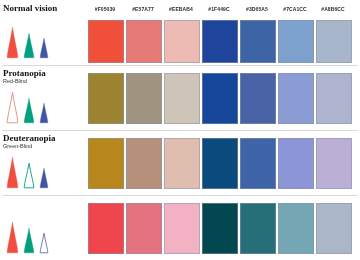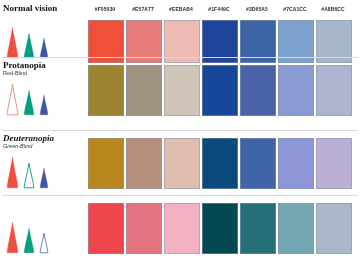--- a/index.html
+++ b/index.html
@@ -149,21 +149,21 @@
         <div class="swatches">
           <div class="swatch" style="left: 88px; width: 34px; top: 20px; height: 41px; background: rgb(240, 80, 57); border-color: rgba(140, 150, 170, 0.55);"></div>
           <div class="swatch" style="left: 126px; width: 34px; top: 20px; height: 41px; background: rgb(229, 122, 119); border-color: rgba(140, 150, 170, 0.55);"></div>
           <div class="swatch" style="left: 164px; width: 34px; top: 20px; height: 41px; background: rgb(238, 186, 180); border-color: rgba(140, 150, 170, 0.55);"></div>
           <div class="swatch" style="left: 202px; width: 34px; top: 20px; height: 41px; background: rgb(31, 68, 156); border-color: rgba(140, 150, 170, 0.55);"></div>
           <div class="swatch" style="left: 240px; width: 34px; top: 20px; height: 41px; background: rgb(61, 101, 165); border-color: rgba(140, 150, 170, 0.55);"></div>
           <div class="swatch" style="left: 278px; width: 34px; top: 20px; height: 41px; background: rgb(124, 161, 204); border-color: rgba(140, 150, 170, 0.55);"></div>
           <div class="swatch" style="left: 316px; width: 34px; top: 20px; height: 41px; background: rgb(168, 182, 204); border-color: rgba(140, 150, 170, 0.55);"></div>
         </div>
       </div>
-      <div class="row" style="top: 57px;">
+      <div class="row" style="top: 65px;">
         <div class="row-divider"></div>
         <div class="row-label-block">
           <div class="row-title">Protanopia</div>
           <div class="row-subtitle">Red-Blind</div>
         </div>
         <div class="tri-group">
           <div class="tri" style="left: 2px; width: 13px; height: 33px;">
             <svg width="13" height="33" viewBox="0 0 13 33" style="display: block;">
               <path d="M 6.5 1.2 C 8.32 13.86, 11.8 26.400000000000002, 11.8 31.8 L 1.2 31.8 C 1.2 26.400000000000002, 4.68 13.86, 6.5 1.2 Z" fill="#FFFFFF" stroke="#E08A7C" stroke-width="0.9"></path>
             </svg>
@@ -182,21 +182,21 @@
         <div class="swatches">
           <div class="swatch" style="left: 88px; width: 34px; top: 8px; height: 49px; background: rgb(156, 132, 50); border-color: rgba(140, 150, 170, 0.55);"></div>
           <div class="swatch" style="left: 126px; width: 34px; top: 8px; height: 49px; background: rgb(158, 148, 128); border-color: rgba(140, 150, 170, 0.55);"></div>
           <div class="swatch" style="left: 164px; width: 34px; top: 8px; height: 49px; background: rgb(206, 196, 184); border-color: rgba(140, 150, 170, 0.55);"></div>
           <div class="swatch" style="left: 202px; width: 34px; top: 8px; height: 49px; background: rgb(22, 71, 154); border-color: rgba(140, 150, 170, 0.55);"></div>
           <div class="swatch" style="left: 240px; width: 34px; top: 8px; height: 49px; background: rgb(74, 98, 166); border-color: rgba(140, 150, 170, 0.55);"></div>
           <div class="swatch" style="left: 278px; width: 34px; top: 8px; height: 49px; background: rgb(138, 156, 211); border-color: rgba(140, 150, 170, 0.55);"></div>
           <div class="swatch" style="left: 316px; width: 34px; top: 8px; height: 49px; background: rgb(174, 180, 208); border-color: rgba(140, 150, 170, 0.55);"></div>
         </div>
       </div>
-      <div class="row" style="top: 130px; font-style: italic;">
+      <div class="row" style="top: 130px;">
         <div class="row-divider"></div>
         <div class="row-label-block">
           <div class="row-title">Deuteranopia</div>
           <div class="row-subtitle">Green-Blind</div>
         </div>
         <div class="tri-group">
           <div class="tri" style="left: 2px; width: 13px; height: 33px;">
             <svg width="13" height="33" viewBox="0 0 13 33" style="display: block;">
               <path d="M 6.5 1.2 C 8.32 13.86, 11.8 26.400000000000002, 11.8 31.8 L 1.2 31.8 C 1.2 26.400000000000002, 4.68 13.86, 6.5 1.2 Z" fill="#F04E3E" stroke="#F04E3E" stroke-width="0.4"></path>
             </svg>

